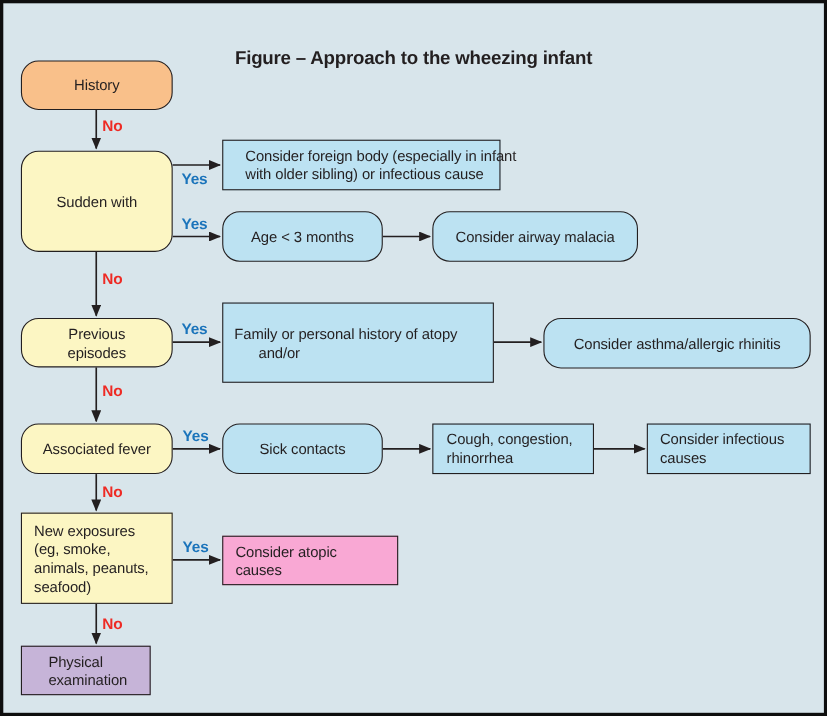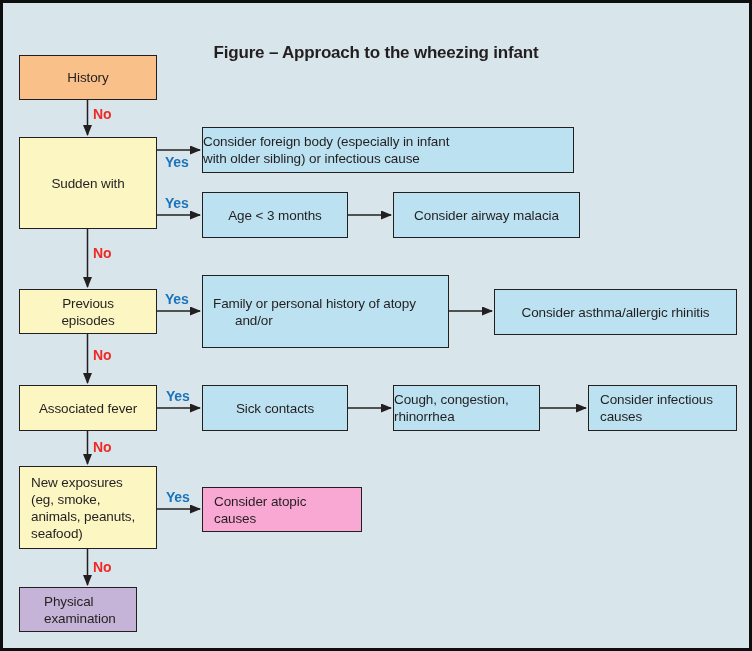--- a/index.html
+++ b/index.html
@@ -12,41 +12,41 @@
   #title{
     position:absolute;left:0;right:0;top:13px;text-align:center;
     font-size:17px;font-weight:bold;letter-spacing:-0.2px;z-index:2;margin-top:30px;
   }
   #arrows{position:absolute;left:0;top:0;width:752px;height:651px;z-index:1;}
   .node{
     position:absolute;box-sizing:border-box;border:1.5px solid #231f20;
     display:flex;flex-direction:column;justify-content:center;
     font-size:13.5px;line-height:17px;z-index:2;letter-spacing:-0.1px;
   }
-  .center{align-items:center;text-align:center;}
+  .center{align-items:center;text-align:center;border-radius:16px;}
   .left{align-items:flex-start;text-align:left;}
   .nline{white-space:nowrap;}
   .indent{padding-left:22px;}
   .elabel{position:absolute;font-size:14px;font-weight:bold;z-index:3;letter-spacing:-0.2px;}
   .no{color:#ee2a24;}
   .yes{color:#1b74bb;}
   
   #n-history   {left:19px; top:55px;  width:138px;height:45px;background:#f9c08a;}
   #n-sudden    {left:19px; top:137px; width:138px;height:92px;background:#fcf6c3;}
   #n-previous  {left:19px; top:289px; width:138px;height:45px;background:#fcf6c3;}
   #n-fever     {left:19px; top:385px; width:138px;height:46px;background:#fcf6c3;}
   #n-exposures {left:19px; top:466px; width:138px;height:83px;background:#fcf6c3;padding-left:11px;}
   #n-physical  {left:19px; top:587px; width:118px;height:45px;background:#c6b4d8;padding-left:24px;}
-  #n-foreign   {left:202px;top:127px; width:372px;height:46px;background:#bce2f2;}
+  #n-foreign   {left:202px;top:127px; width:253px;height:46px;background:#bce2f2;padding-left:20px;}
   #n-age       {left:202px;top:192px; width:146px;height:46px;background:#bce2f2;}
   #n-airway    {left:393px;top:192px; width:187px;height:46px;background:#bce2f2;}
   #n-atopy     {left:202px;top:275px; width:247px;height:73px;background:#bce2f2;padding-left:10px;}
   #n-asthma    {left:494px;top:289px; width:243px;height:46px;background:#bce2f2;}
   #n-sick      {left:202px;top:385px; width:146px;height:46px;background:#bce2f2;}
-  #n-cough     {left:393px;top:385px; width:147px;height:46px;background:#bce2f2;}
+  #n-cough     {left:393px;top:385px; width:147px;height:46px;background:#bce2f2;padding-left:12px;}
   #n-infectious{left:588px;top:385px; width:149px;height:46px;background:#bce2f2;padding-left:11px;}
   #n-atopic    {left:202px;top:487px; width:160px;height:45px;background:#f9a8d4;padding-left:11px;}
   
   #no-1{left:93px;top:106px;} #no-2{left:93px;top:245px;} #no-3{left:93px;top:347px;}
   #no-4{left:93px;top:439px;} #no-5{left:93px;top:559px;}
   #yes-1{left:165px;top:154px;} #yes-2{left:165px;top:195px;} #yes-3{left:165px;top:291px;}
   #yes-4{left:166px;top:388px;} #yes-5{left:166px;top:489px;}
 </style>
 </head>
 <body>

